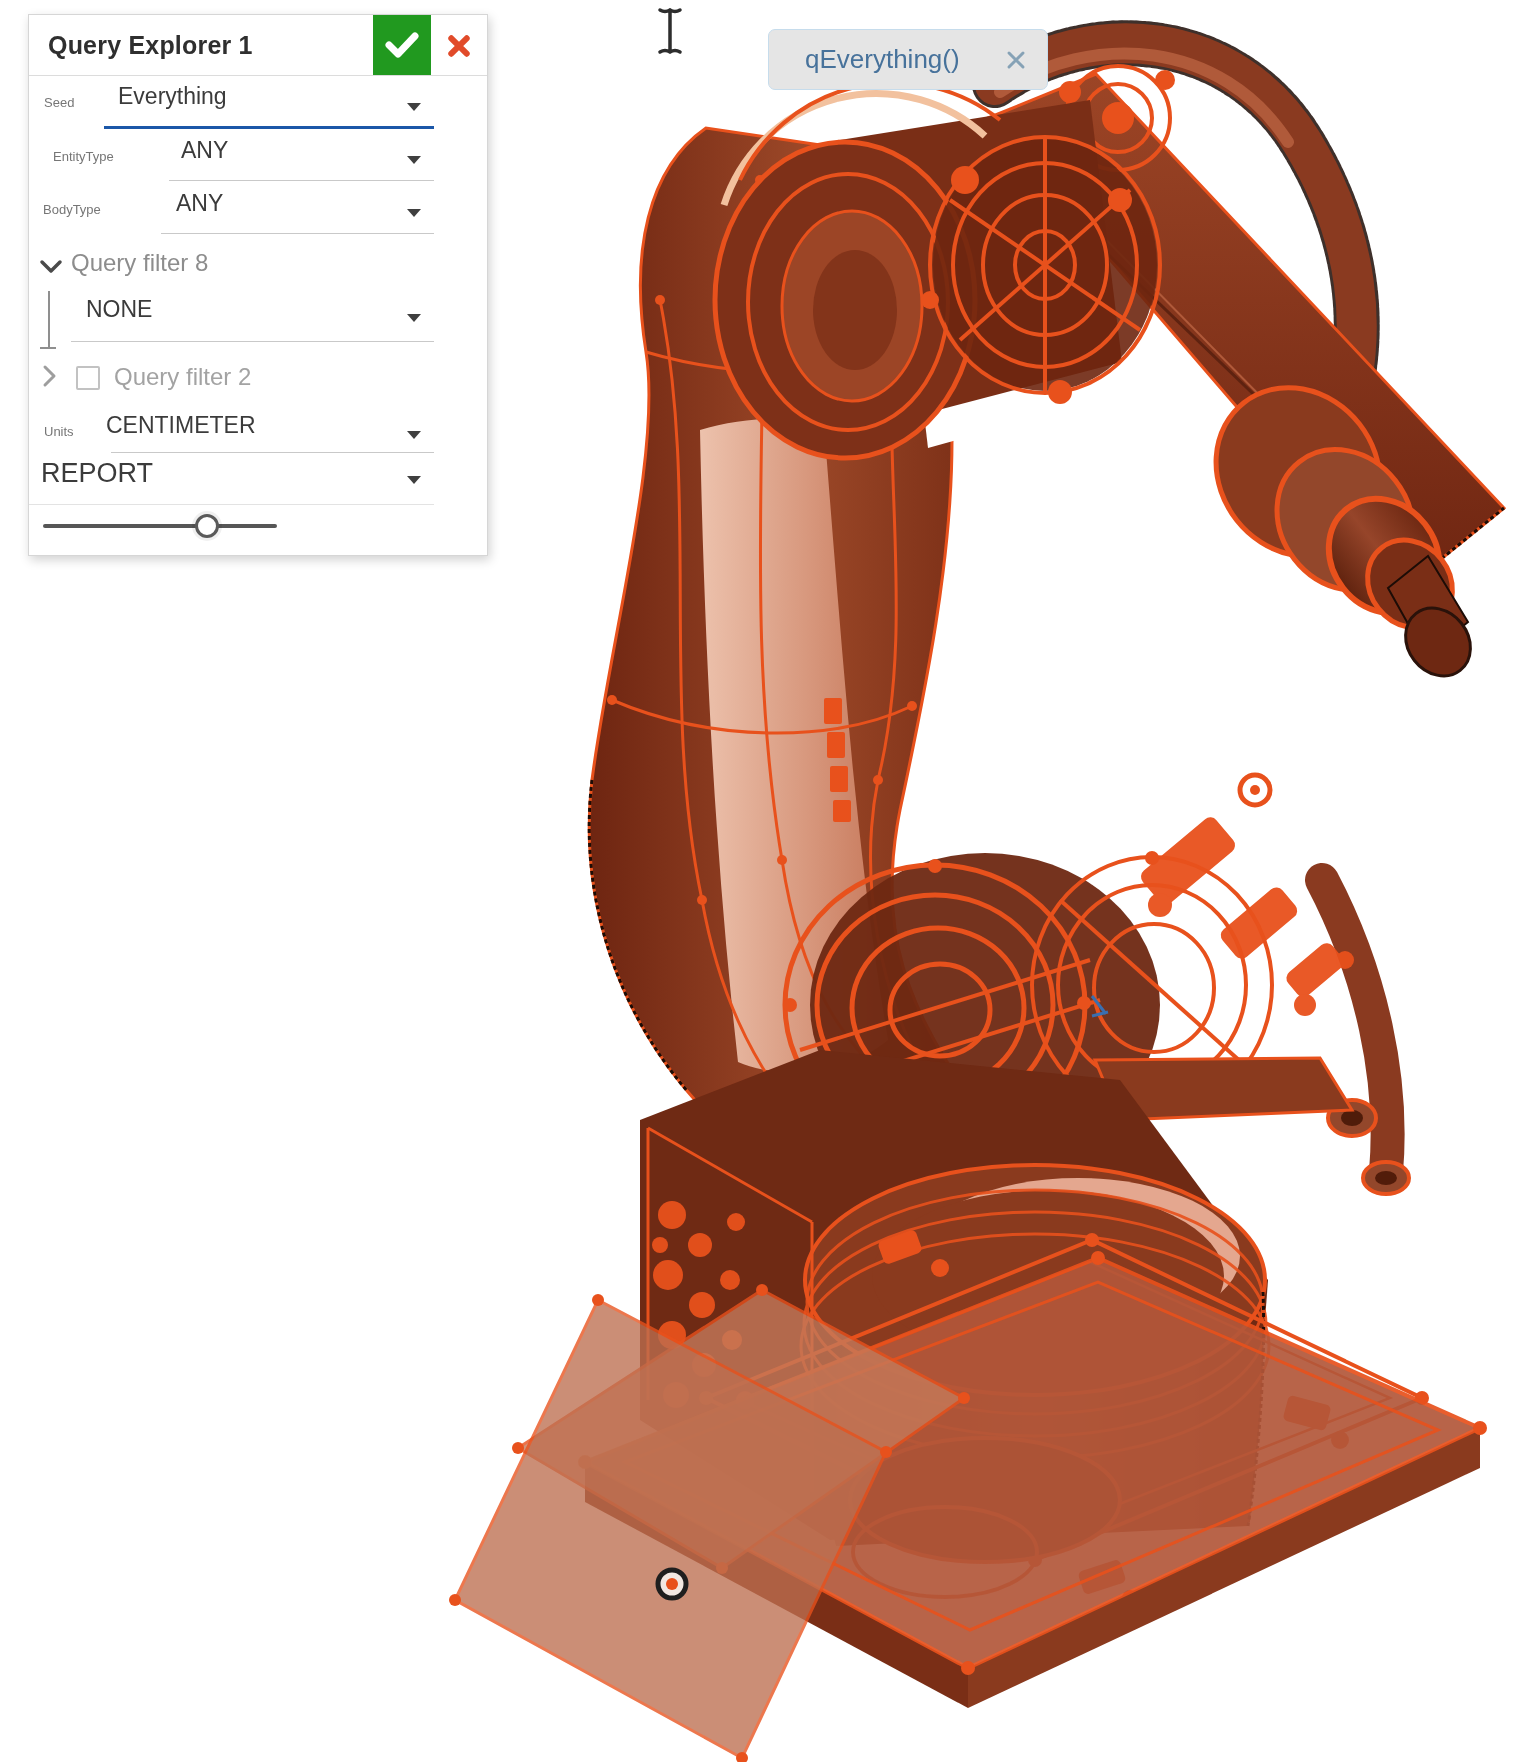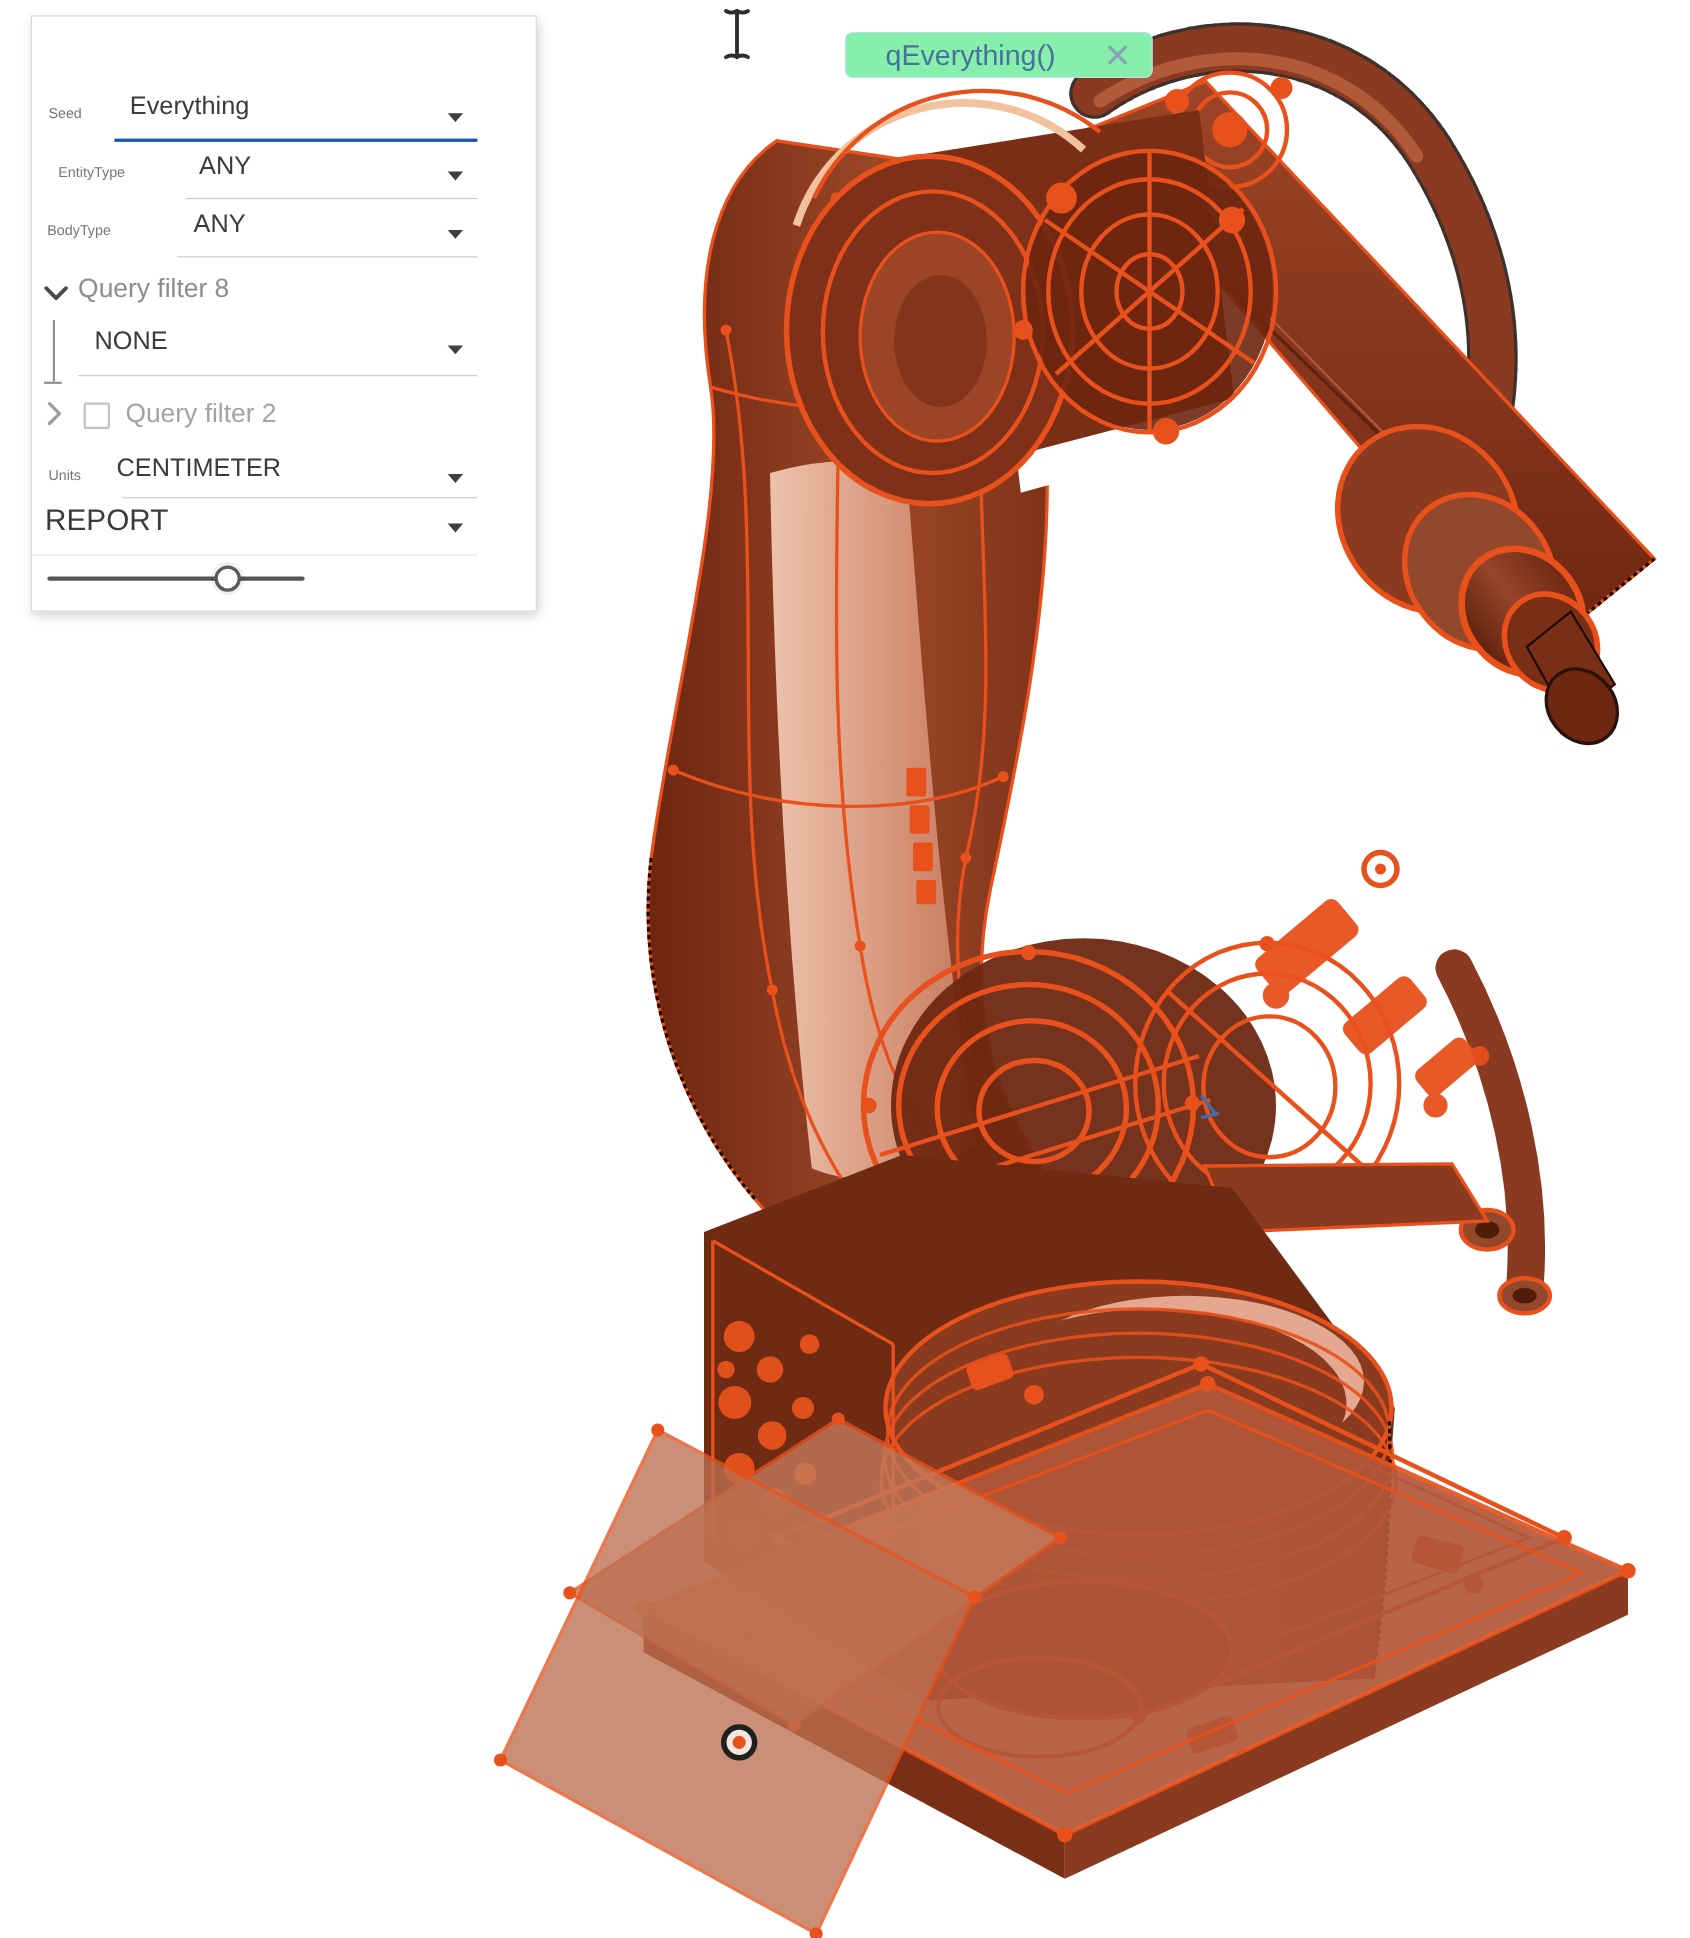--- a/index.html
+++ b/index.html
@@ -25,21 +25,21 @@
   .checkbox{position:absolute;width:20px;height:20px;border:2px solid #c2c2c2;border-radius:2px;background:#fff;cursor:pointer;}
   .vguide{position:absolute;width:2px;background:#8f8f8f;}
   .vguide-foot{position:absolute;width:16px;height:2px;background:#8f8f8f;}
   .divider{position:absolute;height:1px;background:#e3e3e3;}
   .slider-wrap{position:absolute;left:14px;top:496px;width:234px;height:30px;}
   .slider-track{position:absolute;left:0;right:0;top:13px;height:4px;background:#565656;border-radius:2px;cursor:pointer;}
   .slider-knob{position:absolute;top:15px;width:24px;height:24px;border-radius:50%;background:#fff;
                border:3px solid #5a5a5a;box-sizing:border-box;transform:translate(-50%,-50%);cursor:pointer;
                box-shadow:0 0 0 3px rgba(0,0,0,0.06);}
   
-  .qtag{position:absolute;left:768px;top:29px;width:280px;height:42px;background:#86efac;border:1px solid #c6dcec;
+  .qtag{position:absolute;left:768px;top:29px;width:280px;height:61px;background:#e5e5e5;border:1px solid #c6dcec;
         border-radius:7px;display:flex;align-items:center;justify-content:space-between;
         padding:0 20px 0 36px;box-sizing:border-box;}
   .qtag-label{font-size:26px;color:#47729b;}
   .qtag-close{background:none;border:none;padding:0;cursor:pointer;display:flex;align-items:center;}
   
   .viewport-svg{position:absolute;left:0;top:0;}
   .cursor-ibeam{position:absolute;left:653px;top:6px;}
 </style>
 </head>
 <body>
@@ -278,20 +278,33 @@
   <div class="qtag">
     <span class="qtag-label">qEverything()</span>
     <button class="qtag-close">
       <svg width="22" height="22" viewBox="0 0 22 22">
         <path d="M4 4 L18 18 M18 4 L4 18" stroke="#86a2b6" stroke-width="3" stroke-linecap="round"></path>
       </svg>
     </button>
   </div>
 
   <div class="panel">
+    <div class="panel-header">
+      <span class="panel-title">Query Explorer 1</span>
+      <button class="btn-confirm">
+        <svg width="34" height="28" viewBox="0 0 34 28">
+          <path d="M4 14 L13 23 L30 5" fill="none" stroke="#ffffff" stroke-width="7" stroke-linecap="round" stroke-linejoin="round"></path>
+        </svg>
+      </button>
+      <button class="btn-cancel">
+        <svg width="28" height="28" viewBox="0 0 28 28">
+          <path d="M5 5 L23 23 M23 5 L5 23" stroke="#e14b2a" stroke-width="7" stroke-linecap="round"></path>
+        </svg>
+      </button>
+    </div>
 
     <span class="row-label" style="left:15px;top:80px;">Seed</span>
     <div class="row-value" style="left:89px;top:68px;">Everything</div>
     <div class="caret" style="left:378px;top:88px;"></div>
     <div class="underline blue" style="left:75px;right:53px;top:111px;"></div>
 
     <span class="row-label" style="left:24px;top:134px;">EntityType</span>
     <div class="row-value" style="left:152px;top:122px;">ANY</div>
     <div class="caret" style="left:378px;top:141px;"></div>
     <div class="underline" style="left:140px;right:53px;top:165px;"></div>

